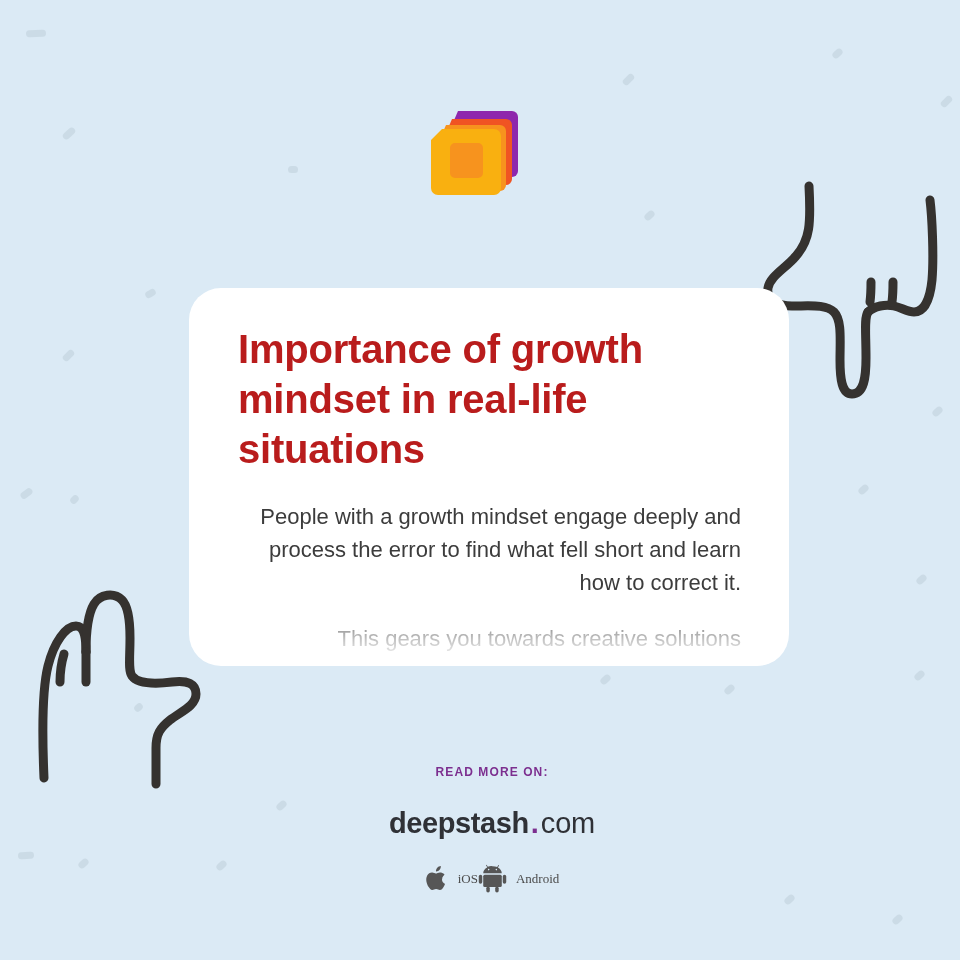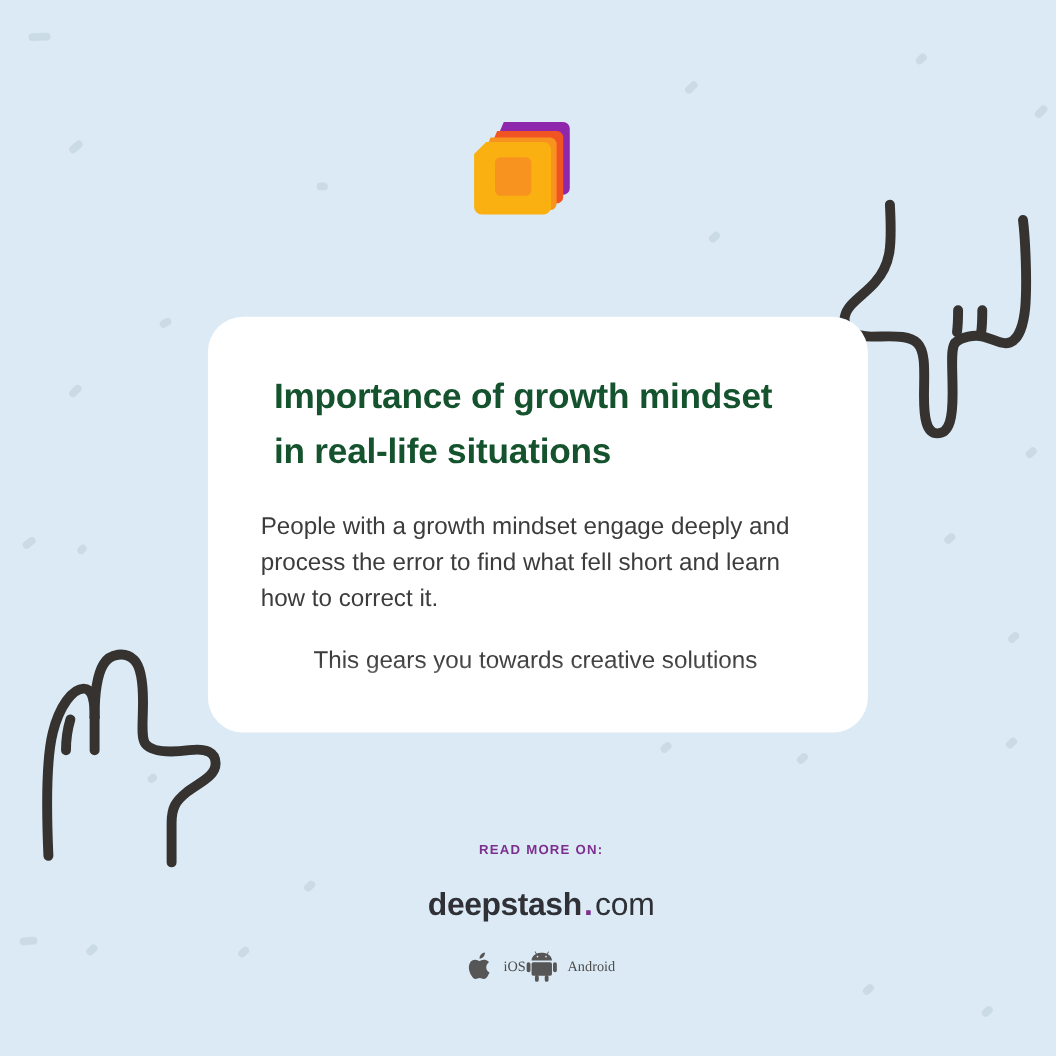--- a/index.html
+++ b/index.html
@@ -78,33 +78,34 @@
     left: 0; top: 0;
     width: 100%;
     padding: 35px 48px 0 48px;
     box-sizing: border-box;
     -webkit-mask-image: linear-gradient(to bottom,
         #000 0px, #000 312px, rgba(0,0,0,.30) 352px, rgba(0,0,0,0) 374px);
     mask-image: linear-gradient(to bottom,
         #000 0px, #000 312px, rgba(0,0,0,.30) 352px, rgba(0,0,0,0) 374px);
   }
   #card-title {
-    margin: 12px;
-    font-size: 32px;
+    margin: 1px;
+    font-size: 40px;
     line-height: 50px;
     font-weight: bold;
-    color: #14532d;
+    color: #b91c1c;
     letter-spacing: -0.2px;
   }
   .card-para {
     margin: 26px 0 0 0;
     font-size: 22px;
     line-height: 33px;
     color: #3c3c3c;
     font-weight: normal;
+    text-align: right;
   }
   .card-para.faded { margin-top: 23px; margin-left: 48px; }
 
   
   #footer {
     position: absolute;
     left: 12px;
     top: 765px;
     width: 960px;
     text-align: center;

